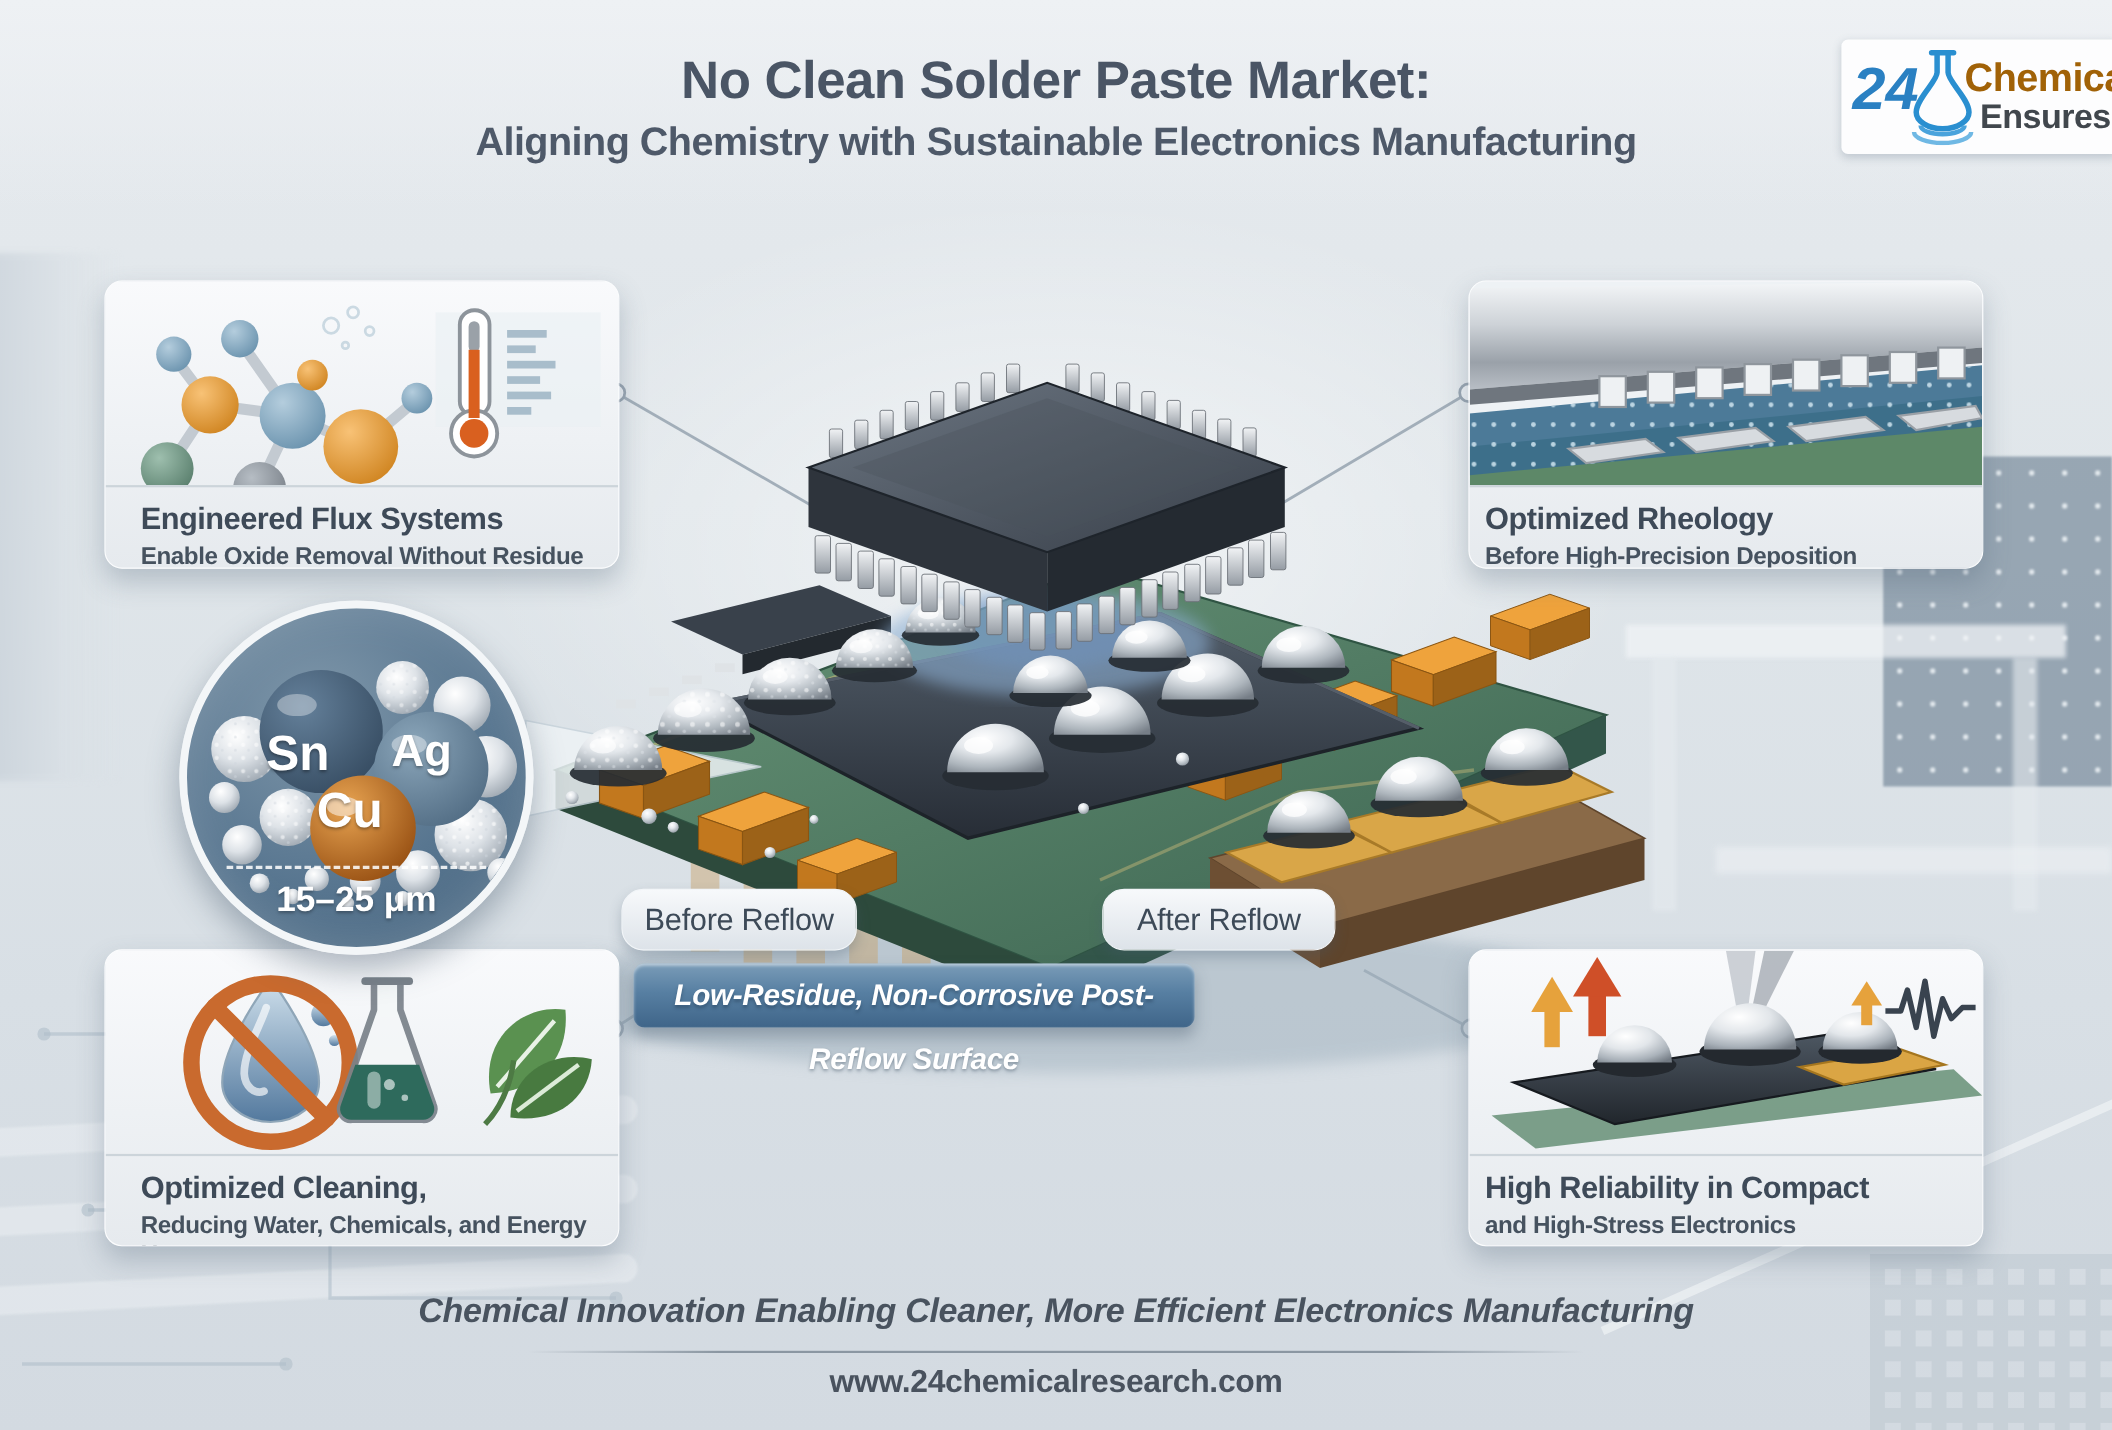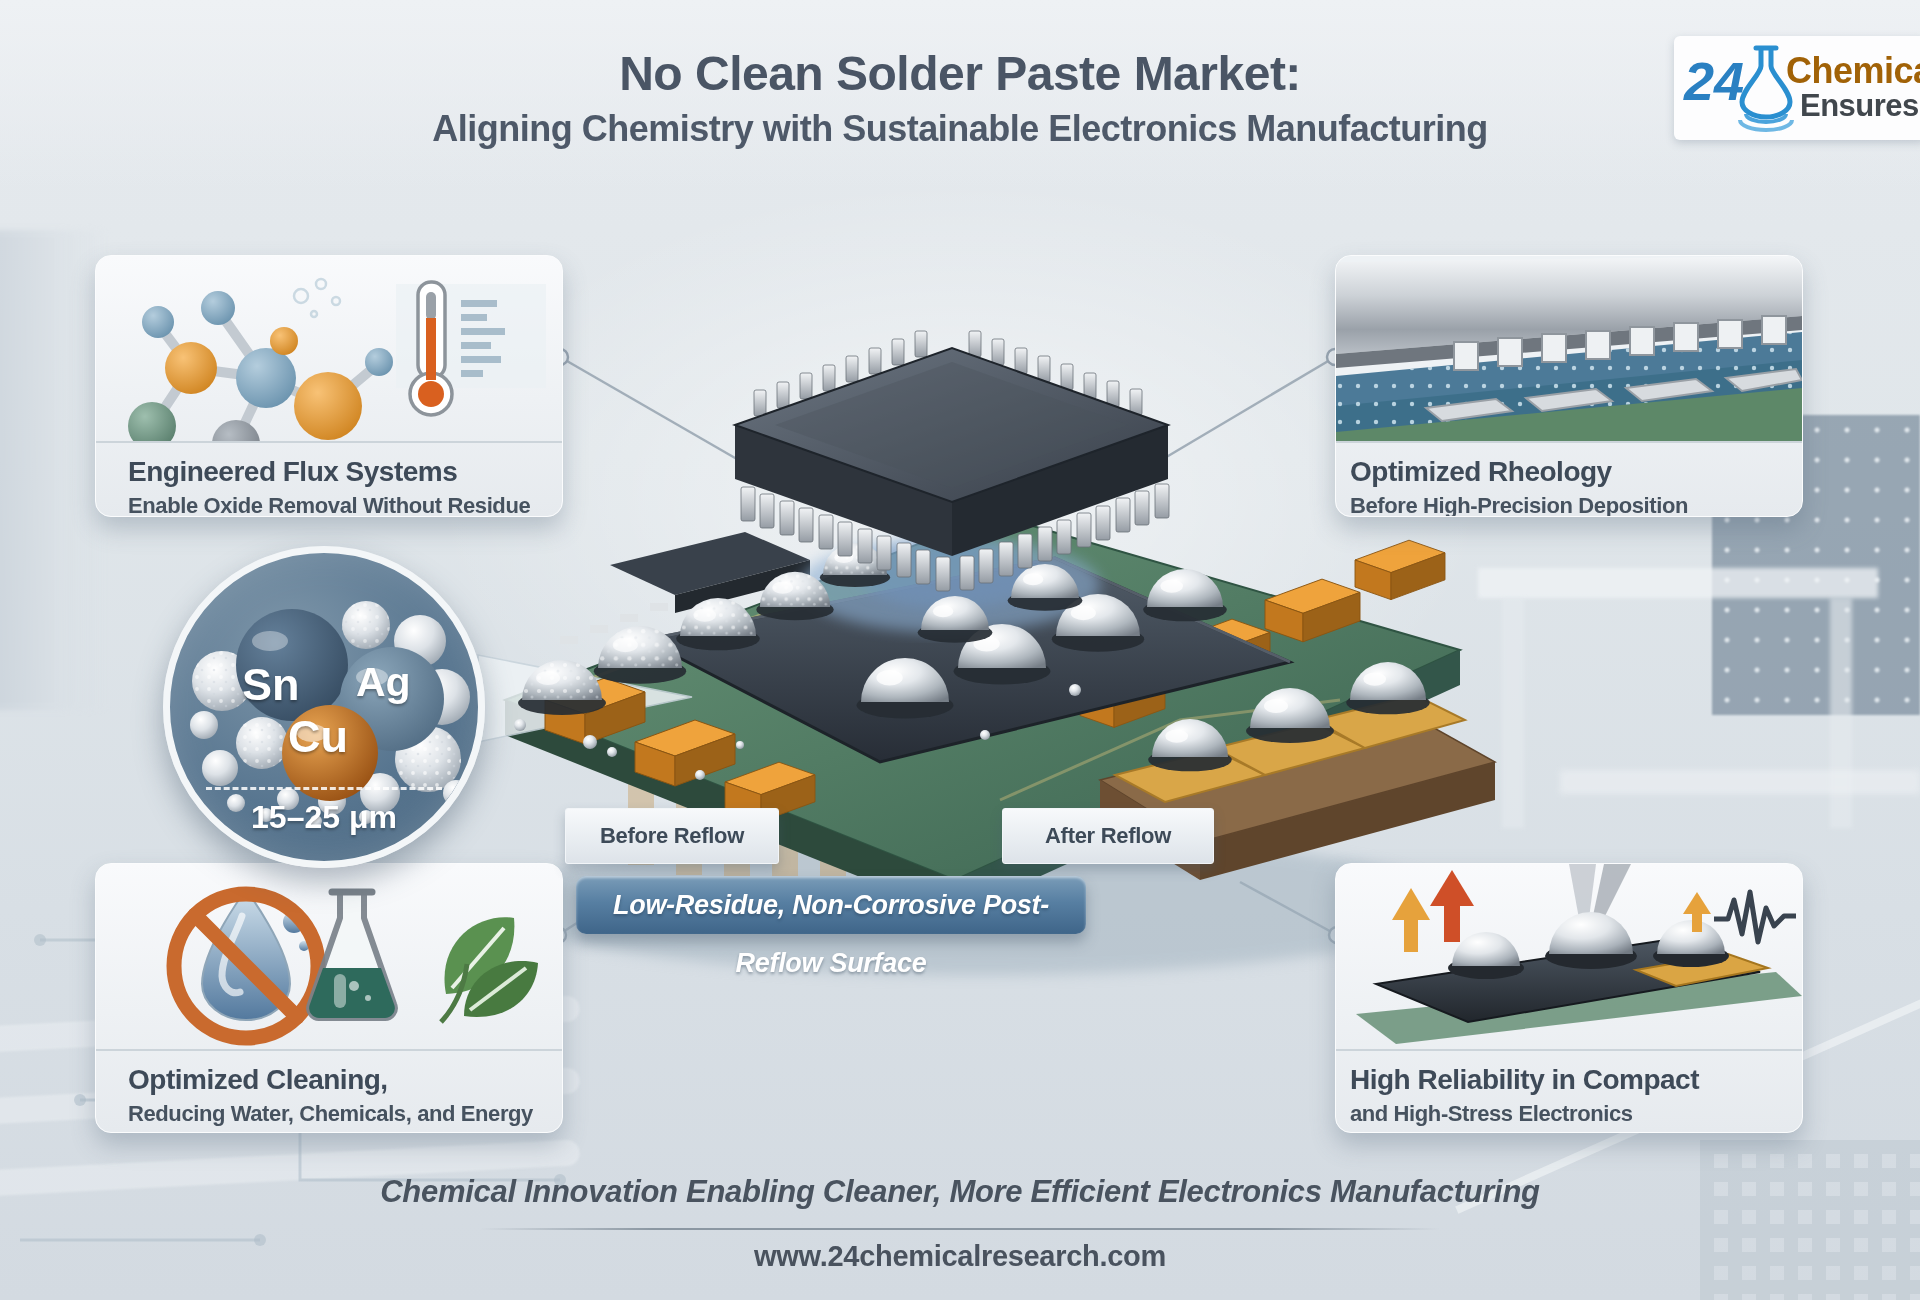--- a/index.html
+++ b/index.html
@@ -52,23 +52,23 @@
          border:7px solid #f3f6f8;
          background:radial-gradient(circle at 38% 30%,#7e96a9 0%,#587690 55%,#45637d 100%);
          box-shadow:0 14px 30px rgba(60,80,100,.40), inset 0 0 42px rgba(255,255,255,.18);}
   .inset-label{position:absolute;color:#fff;font-weight:700;text-shadow:0 2px 3px rgba(0,0,0,.35);}
   .lbl-sn{left:72px;top:66px;font-size:45px;margin-top:40px;}
   .lbl-ag{left:186px;top:106px;font-size:41px;}
   .lbl-cu{left:118px;top:158px;font-size:45px;}
   .inset-dash{position:absolute;left:36px;top:234px;width:236px;border-top:3px dashed rgba(255,255,255,.85);}
   .inset-size{position:absolute;left:0;top:246px;width:100%;text-align:center;color:#fff;font-size:32px;font-weight:700;text-shadow:0 2px 3px rgba(0,0,0,.3);}
   
-  .pill{height:54px;border-radius:3px;background:linear-gradient(180deg,#f7f9fb,#dde3e9);
+  .pill{height:54px;border-radius:20px;background:linear-gradient(180deg,#f7f9fb,#dde3e9);
         box-shadow:0 6px 12px rgba(70,90,110,.30);border:1px solid #f2f5f8;
-        text-align:center;line-height:54px;font-size:22px;font-weight:700;color:#3d4a58;letter-spacing:-0.3px;}
+        text-align:center;line-height:54px;font-size:28px;font-weight:400;color:#3d4a58;letter-spacing:-0.3px;}
   .pill-before{left:565px;top:808px;width:212px;}
   .pill-after{left:1002px;top:808px;width:210px;}
   .banner{left:576px;top:876px;width:510px;height:58px;border-radius:10px;
         background:linear-gradient(180deg,#7a9cb8 0%,#577fa2 45%,#3f6589 100%);
         box-shadow:inset 0 2px 3px rgba(255,255,255,.5),0 8px 14px rgba(60,80,100,.35);
         text-align:center;line-height:58px;font-size:27px;font-weight:700;font-style:italic;color:#ffffff;
         letter-spacing:-0.3px;text-shadow:0 2px 3px rgba(20,40,60,.35);}
   
   .tagline{left:0;right:0;top:1174px;text-align:center;font-size:31px;font-weight:700;font-style:italic;color:#49535f;letter-spacing:-0.3px;}
   .fdivider{left:480px;top:1228px;width:960px;height:2px;

